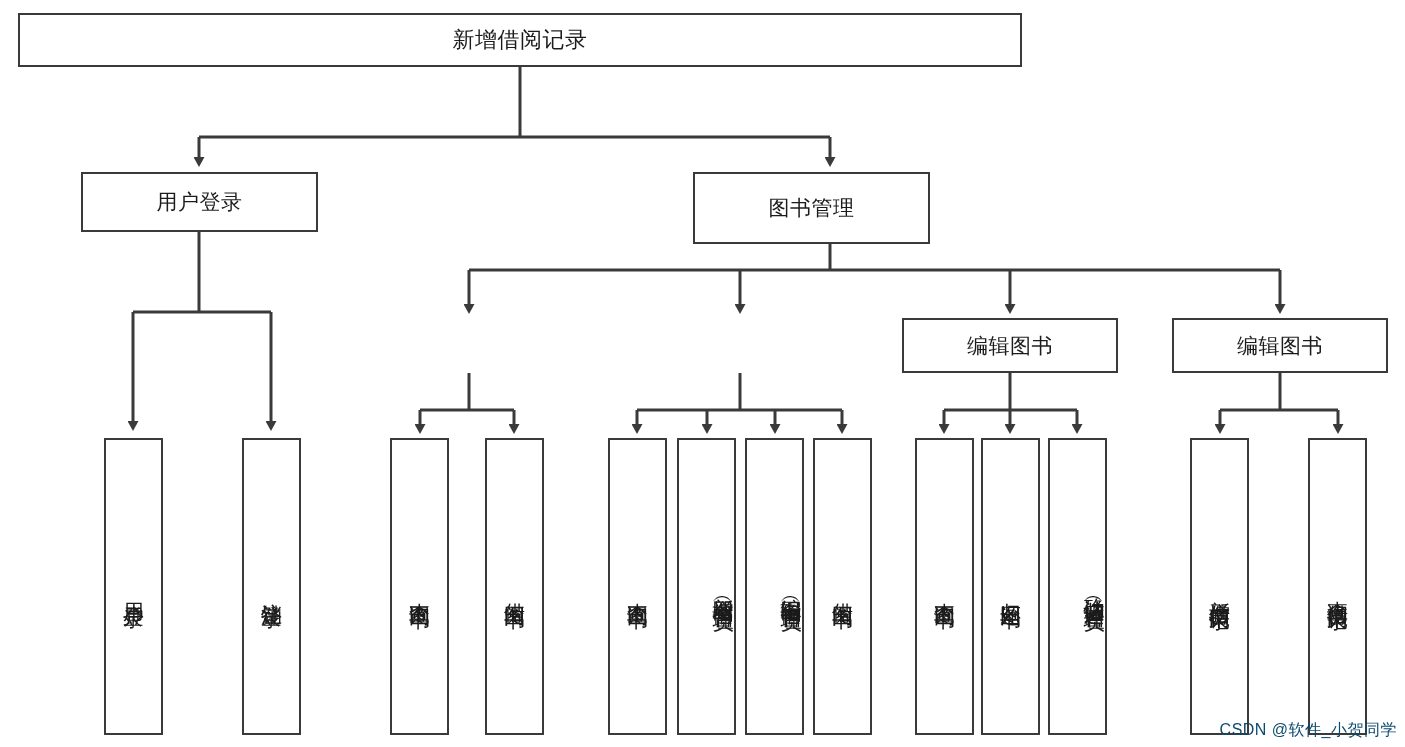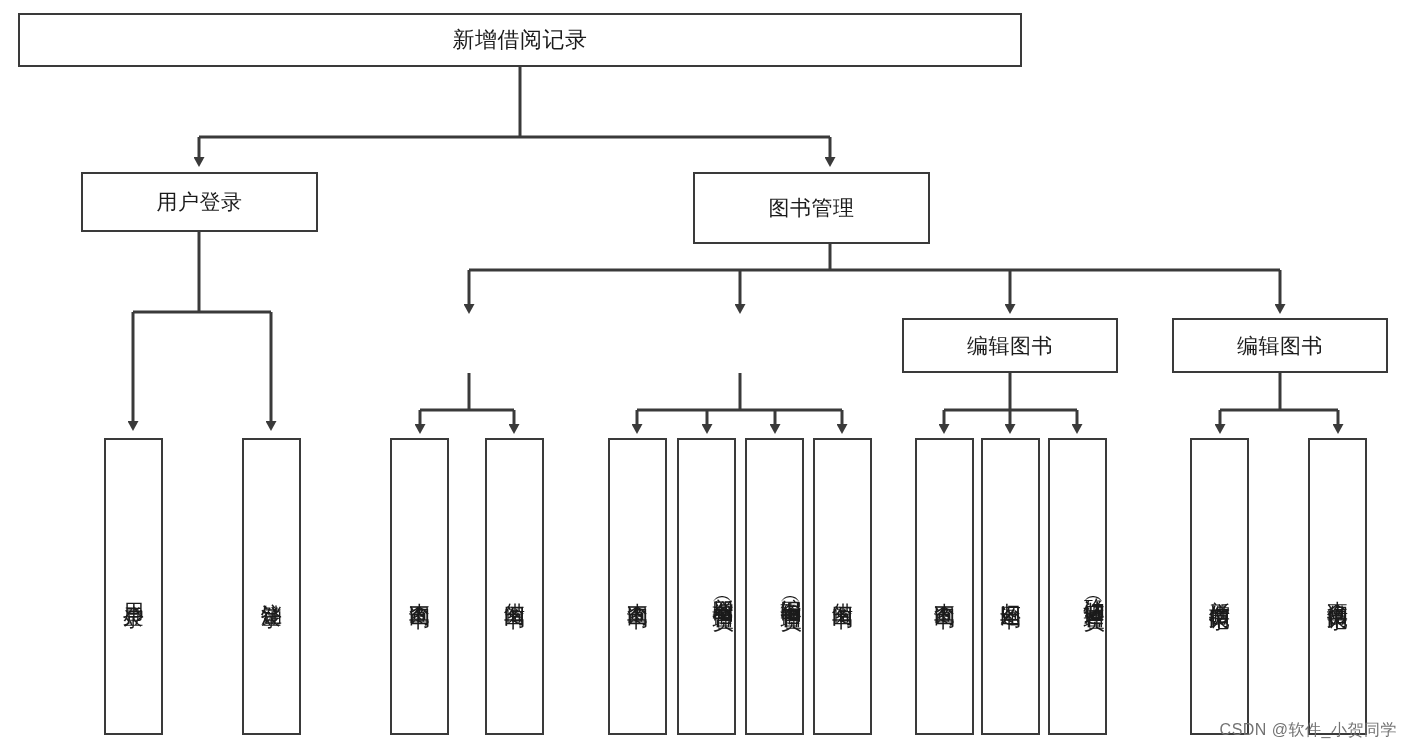--- a/index.html
+++ b/index.html
@@ -54,21 +54,21 @@
     align-items: center;
   }
   .node.root {
     font-size: 22px;
   }
   #watermark {
     position: absolute;
     right: 8px;
     bottom: 6px;
     font-size: 16px;
-    color: #737373;
+    color: #0c4a6e;
     letter-spacing: 0.5px;
     white-space: nowrap;
     pointer-events: none;
   }
 </style>
 </head>
 <body>
 
 <div id="canvas">
 

